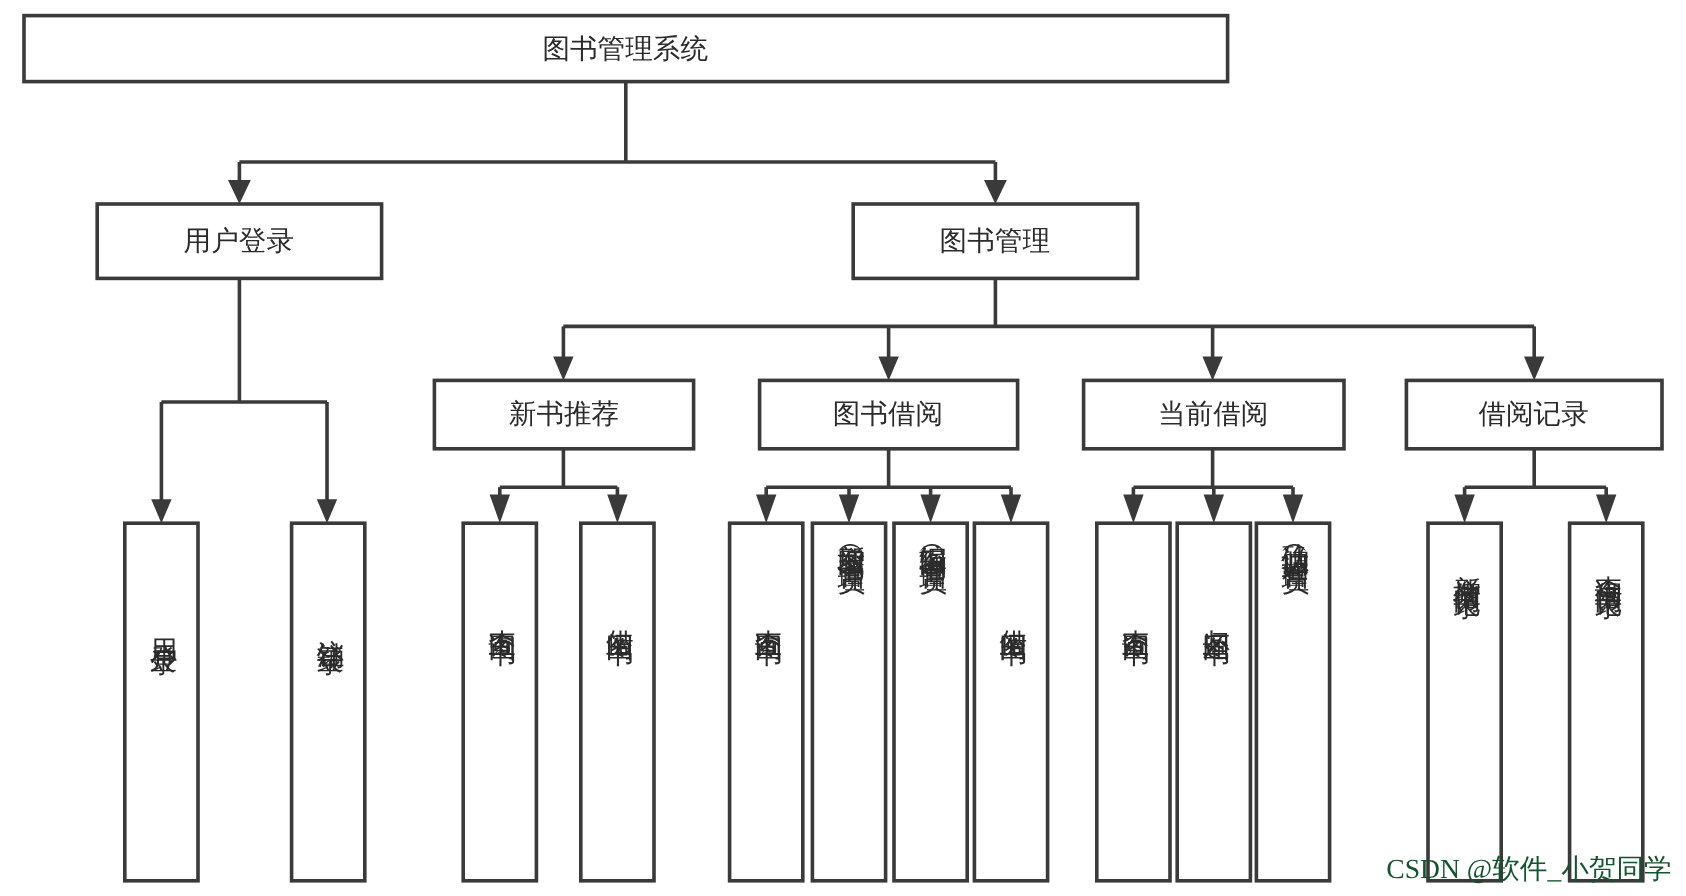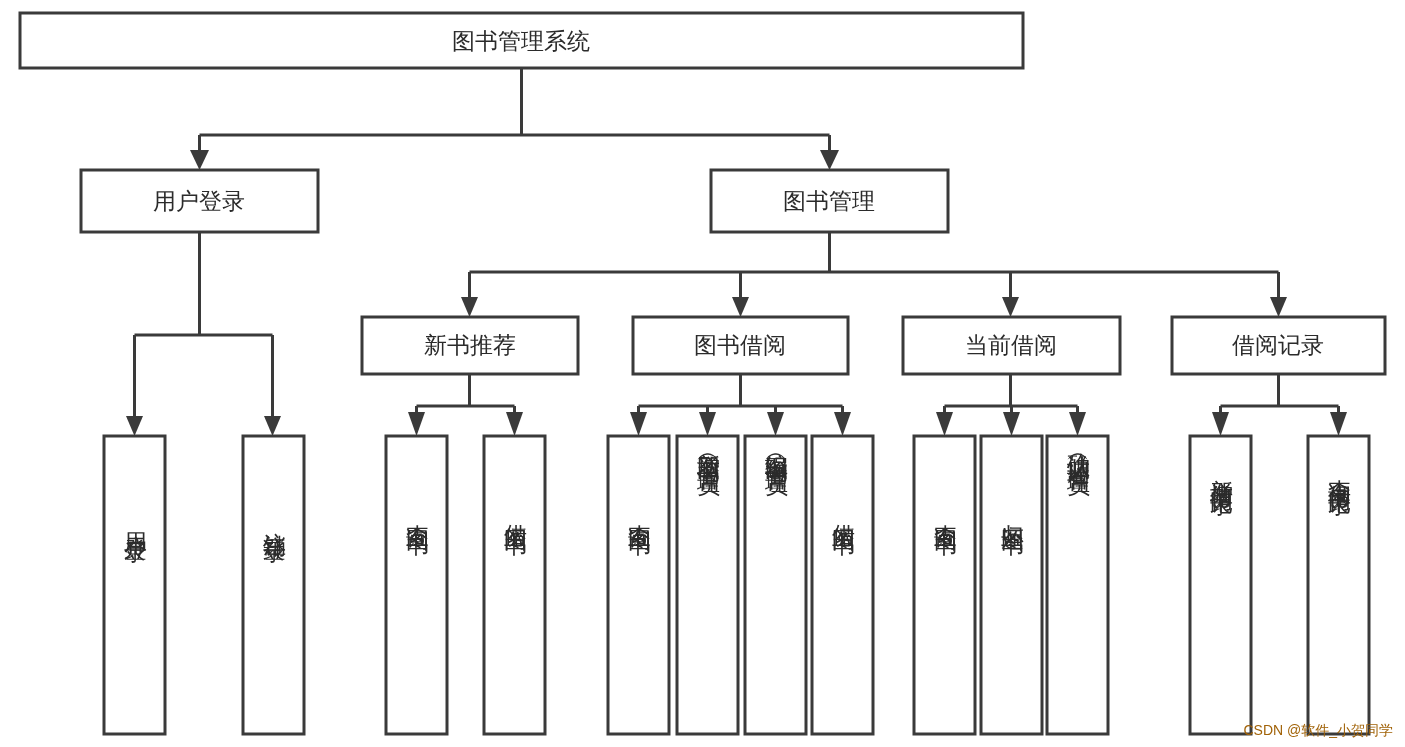--- a/index.html
+++ b/index.html
@@ -54,23 +54,23 @@
     font-size: 23px;
     fill: #2b2b2b;
     text-anchor: middle;
     writing-mode: vertical-rl;
     letter-spacing: 3px;
   }
   .watermark {
     position: absolute;
     right: 12px;
     bottom: 7px;
-    font-family: Liberation Sans, sans-serif;
-    font-size: 14px;
-    color: #a16207;
+    font-family: Liberation Serif, serif;
+    font-size: 23px;
+    color: #14532d;
     white-space: nowrap;
     user-select: none;
   }
 </style>
 </head>
 <body>
 
 <div id="diagram-root">
 
   <svg class="flow" viewBox="0 0 1405 747">

